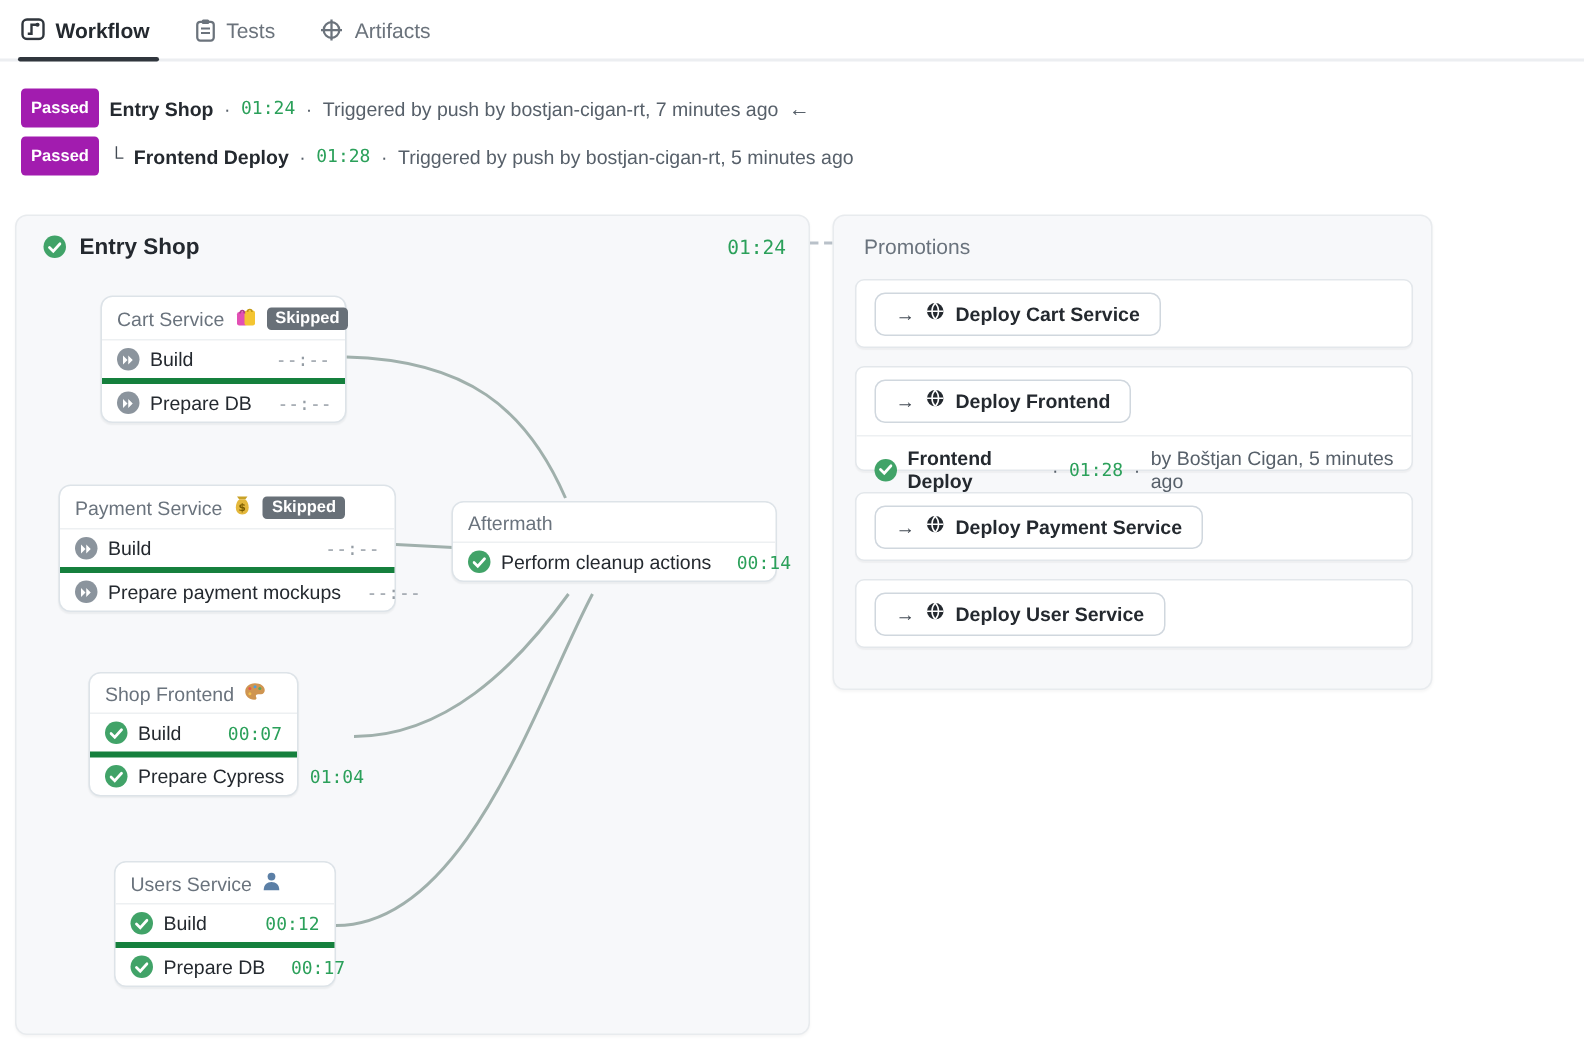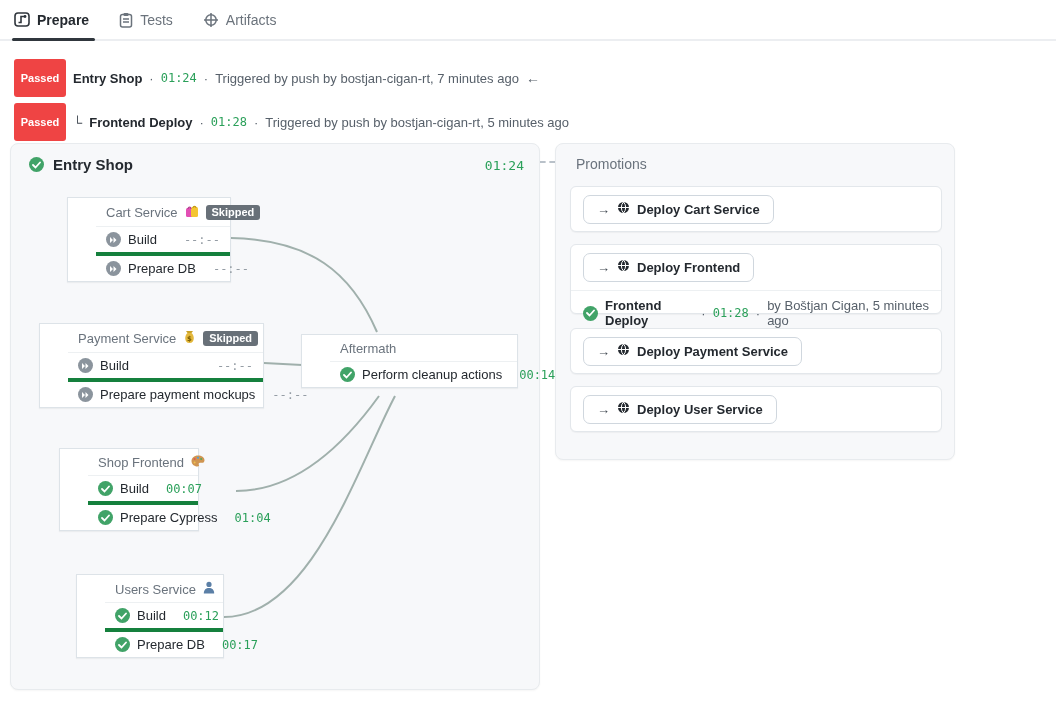--- a/index.html
+++ b/index.html
@@ -13,22 +13,22 @@
   .tab { display:inline-flex; align-items:center; gap:7px; font-size:14px; color:#6b737c;
          height:100%; position:relative; cursor:pointer; }
   .tab.active { color:#24292f; font-weight:700; }
   .tab.active::after { content:""; position:absolute; left:-2px; right:-6px; bottom:-2px;
                        height:3px; background:#30363d; border-radius:2px; }
   .tab svg { display:block; }
 
   
   .summary { margin:18px 0 0 14px; display:flex; flex-direction:column; gap:6px; }
   .srow { display:flex; align-items:center; gap:7px; font-size:13px; color:#57606a; }
-  .badge-passed { background:#ef4444; color:#fff; font-size:11px; font-weight:700;
-                  border-radius:3px; padding:13px 0; width:52px; text-align:center; }
+  .badge-passed { background:#a21caf; color:#fff; font-size:11px; font-weight:700;
+                  border-radius:3px; padding:7px 0; width:52px; text-align:center; }
   .srow .tree { color:#424a53; font-weight:700; }
   .srow .name { color:#24292f; font-weight:700; cursor:pointer; }
   .srow .time { color:#2ba05a; font-size:12px; }
   .srow .arrow { font-size:14px; color:#57606a; }
 
   
   .panel { position:absolute; background:#f7f8fa; border:1px solid #e8ebee; border-radius:8px;
            box-shadow:0 1px 2px rgba(27,31,35,.04); }
   #pipeline-panel { left:10px; top:143px; width:530px; height:547px; }
   #promotions-panel { left:555px; top:143px; width:400px; height:317px;text-decoration:underline; }
@@ -39,22 +39,22 @@
   .p-title { font-size:15px; font-weight:700; color:#24292f; }
   .p-time { position:absolute; right:15px; top:14px; font-size:13px; color:#2ba05a; }
 
   
   .ic-check { width:15px; height:15px; border-radius:50%; background:#41a368; flex:0 0 15px;
               display:inline-flex; align-items:center; justify-content:center; }
   .ic-skip { width:15px; height:15px; border-radius:50%; background:#8b949d; flex:0 0 15px;
              display:inline-flex; align-items:center; justify-content:center; }
 
   
-  .block { position:absolute; background:#fff; border:1px solid #dde3e8; border-radius:0;
-           box-shadow:0 1px 1px rgba(27,31,35,.05); z-index:2;padding-left:28px; }
+  .block { position:absolute; background:#fff; border:1px solid #dde3e8; border-radius:8px;
+           box-shadow:0 1px 1px rgba(27,31,35,.05); z-index:2; }
   .b-head { display:flex; align-items:center; gap:7px; padding:6px 10px 5px;
             font-size:13px; color:#6a737d; border-bottom:1px solid #edf0f2; white-space:nowrap; }
   .badge-skipped { background:#687078; color:#fff; font-size:11px; font-weight:600;
                    border-radius:3px; padding:1px 6px 2px; }
   .job { display:flex; align-items:center; gap:7px; padding:5px 10px; font-size:13px;
          color:#24292f; border-bottom:4px solid #15803d; cursor:pointer; white-space:nowrap; }
   .job:last-child { border-bottom:none; }
   .job .jtime { margin-left:auto; font-size:12px; padding-left:10px; }
   .t-green { color:#2ba05a; } .t-gray { color:#959da5; }
 
@@ -79,21 +79,21 @@
 
 <div class="tabbar">
   <div class="tab active">
     <span>
       <svg width="16" height="15" viewBox="0 0 16 15">
           <rect x="1" y="1" width="14" height="13" rx="3" fill="none" stroke="#30363d" stroke-width="1.6"></rect>
           <path d="M4.5 10.5 L7 10.5 L7 4.5 L11.5 4.5" fill="none" stroke="#30363d" stroke-width="1.6"></path>
           <circle cx="11" cy="4.5" r="1.4" fill="#30363d"></circle>
         </svg>
     </span>
-    <span>Prepare</span>
+    <span>Workflow</span>
   </div>
   <div class="tab">
     <span>
       <svg width="14" height="16" viewBox="0 0 14 16">
           <rect x="1.5" y="2.5" width="11" height="12.5" rx="2" fill="none" stroke="#6b737c" stroke-width="1.5"></rect>
           <rect x="4.5" y="1" width="5" height="3" rx="1" fill="#6b737c"></rect>
           <path d="M4 7h6M4 10h6" stroke="#6b737c" stroke-width="1.3"></path>
         </svg>
     </span>
     <span>Tests</span>

